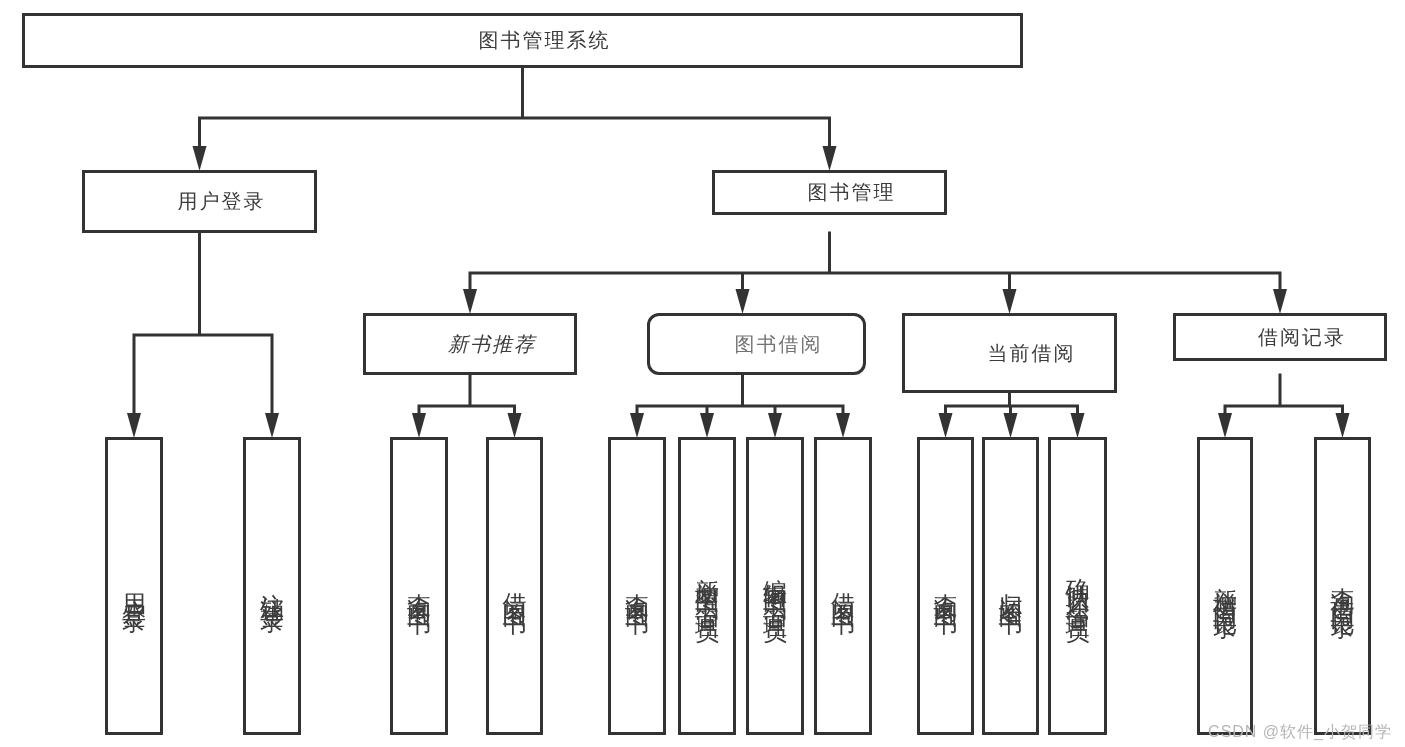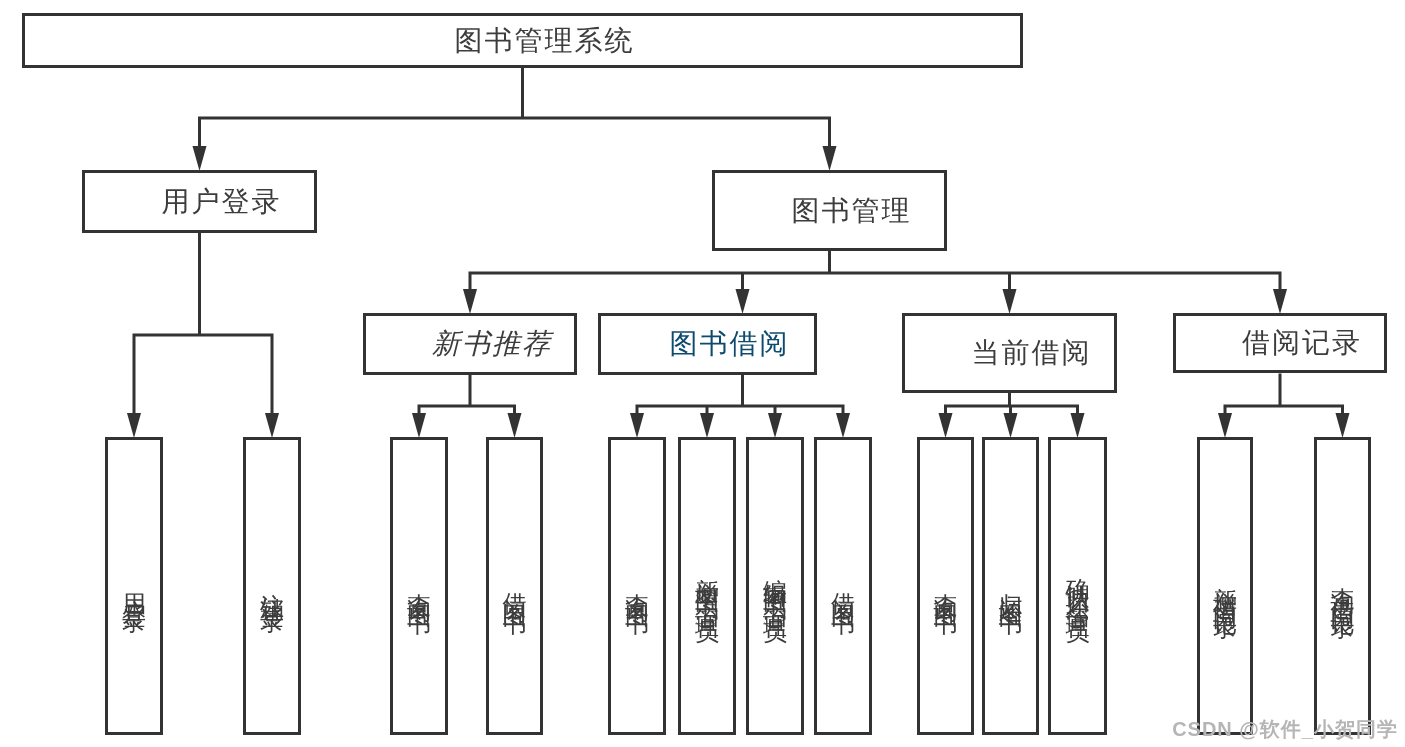--- a/index.html
+++ b/index.html
@@ -1,25 +1,25 @@
 <!DOCTYPE html>
 <html><head>
 <meta charset="utf-8">
 <style>
   html,body{margin:0;padding:0;}
   body{font-family:"Liberation Sans","DejaVu Sans",sans-serif;background:#ffffff;}
   #stage{position:relative;width:1405px;height:747px;background:#ffffff;overflow:hidden;}
   #wires{position:absolute;left:0;top:0;width:1405px;height:747px;}
   .node{position:absolute;box-sizing:border-box;background:#ffffff;border:3px solid #333333;
         display:flex;align-items:center;justify-content:center;color:#3c3c3c;}
-  .node.h{font-size:28px;letter-spacing:2px;white-space:nowrap;padding-left:44px;}
+  .node.h{font-size:20px;letter-spacing:2px;white-space:nowrap;padding-left:44px;}
   .node.v .lbl{writing-mode:vertical-rl;text-orientation:mixed;font-size:24px;letter-spacing:6px;
         line-height:1;white-space:nowrap;}
-  .watermark{position:absolute;right:7px;bottom:4px;font-size:20px;letter-spacing:1px;
-        color:#b5b5b5;white-space:nowrap;font-weight:bold;}
+  .watermark{position:absolute;right:13px;bottom:4px;font-size:16px;letter-spacing:1px;
+        color:#b5b5b5;white-space:nowrap;}
 </style>
 </head>
 <body>
 
 <div id="stage">
   <svg id="wires" xmlns="http://www.w3.org/2000/svg" viewBox="0 0 1405 747">
       <g fill="none" stroke="#333333" stroke-width="3" stroke-linecap="square">
         <path d="M522.5 68 L522.5 118 M199.5 118 L829.5 118 M199.5 118 L199.5 150 M829.5 118 L829.5 150"></path>
         <polygon points="199.5,171 192.5,146 206.5,146" fill="#333333" stroke="none"></polygon>
         <polygon points="829.5,171 822.5,146 836.5,146" fill="#333333" stroke="none"></polygon>
@@ -60,33 +60,33 @@
         <polygon points="1342.5,438 1335.5,413 1349.5,413" fill="#333333" stroke="none"></polygon>
       </g>
     </svg>
   <div id="nodes">
       <div class="node h" style="left: 22px; top: 13px; width: 1001px; height: 55px; border-color: rgb(51, 51, 51); background: rgb(255, 255, 255); color: rgb(60, 60, 60);">
         <span class="lbl">图书管理系统</span>
       </div>
       <div class="node h" style="left: 82px; top: 170px; width: 235px; height: 63px; border-color: rgb(51, 51, 51); background: rgb(255, 255, 255); color: rgb(60, 60, 60);">
         <span class="lbl">用户登录</span>
       </div>
-      <div class="node h" style="left: 712px; top: 170px; width: 235px; height: 81px; border-color: rgb(51, 51, 51); background: rgb(255, 255, 255); color: rgb(60, 60, 60);">
+      <div class="node h" style="left: 712px; top: 170px; width: 235px; height: 45px; border-color: rgb(51, 51, 51); background: rgb(255, 255, 255); color: rgb(60, 60, 60);">
         <span class="lbl">图书管理</span>
       </div>
       <div class="node h" style="left: 363px; top: 313px; width: 214px; height: 62px; border-color: rgb(51, 51, 51); background: rgb(255, 255, 255); color: rgb(60, 60, 60); font-style: italic;">
         <span class="lbl">新书推荐</span>
       </div>
-      <div class="node h" style="left: 598px; top: 313px; width: 219px; height: 62px; border-color: rgb(51, 51, 51); background: rgb(255, 255, 255); color: #0c4a6e;">
+      <div class="node h" style="left: 647px; top: 313px; width: 219px; height: 62px; border-color: rgb(51, 51, 51); background: rgb(255, 255, 255); color: #737373; border-radius: 12px;">
         <span class="lbl">图书借阅</span>
       </div>
       <div class="node h" style="left: 902px; top: 313px; width: 215px; height: 80px; border-color: rgb(51, 51, 51); background: rgb(255, 255, 255); color: rgb(60, 60, 60);">
         <span class="lbl">当前借阅</span>
       </div>
-      <div class="node h" style="left: 1173px; top: 313px; width: 214px; height: 60px; border-color: rgb(51, 51, 51); background: rgb(255, 255, 255); color: rgb(60, 60, 60);">
+      <div class="node h" style="left: 1173px; top: 313px; width: 214px; height: 48px; border-color: rgb(51, 51, 51); background: rgb(255, 255, 255); color: rgb(60, 60, 60);">
         <span class="lbl">借阅记录</span>
       </div>
       <div class="node v" style="left: 105px; top: 437px; width: 58px; height: 298px; border-color: rgb(51, 51, 51); background: rgb(255, 255, 255); color: rgb(60, 60, 60);">
         <span class="lbl">用户登录</span>
       </div>
       <div class="node v" style="left: 243px; top: 437px; width: 58px; height: 298px; border-color: rgb(51, 51, 51); background: rgb(255, 255, 255); color: rgb(60, 60, 60);">
         <span class="lbl">注销登录</span>
       </div>
       <div class="node v" style="left: 390px; top: 437px; width: 58px; height: 298px; border-color: rgb(51, 51, 51); background: rgb(255, 255, 255); color: rgb(60, 60, 60);">
         <span class="lbl">查询图书</span>

